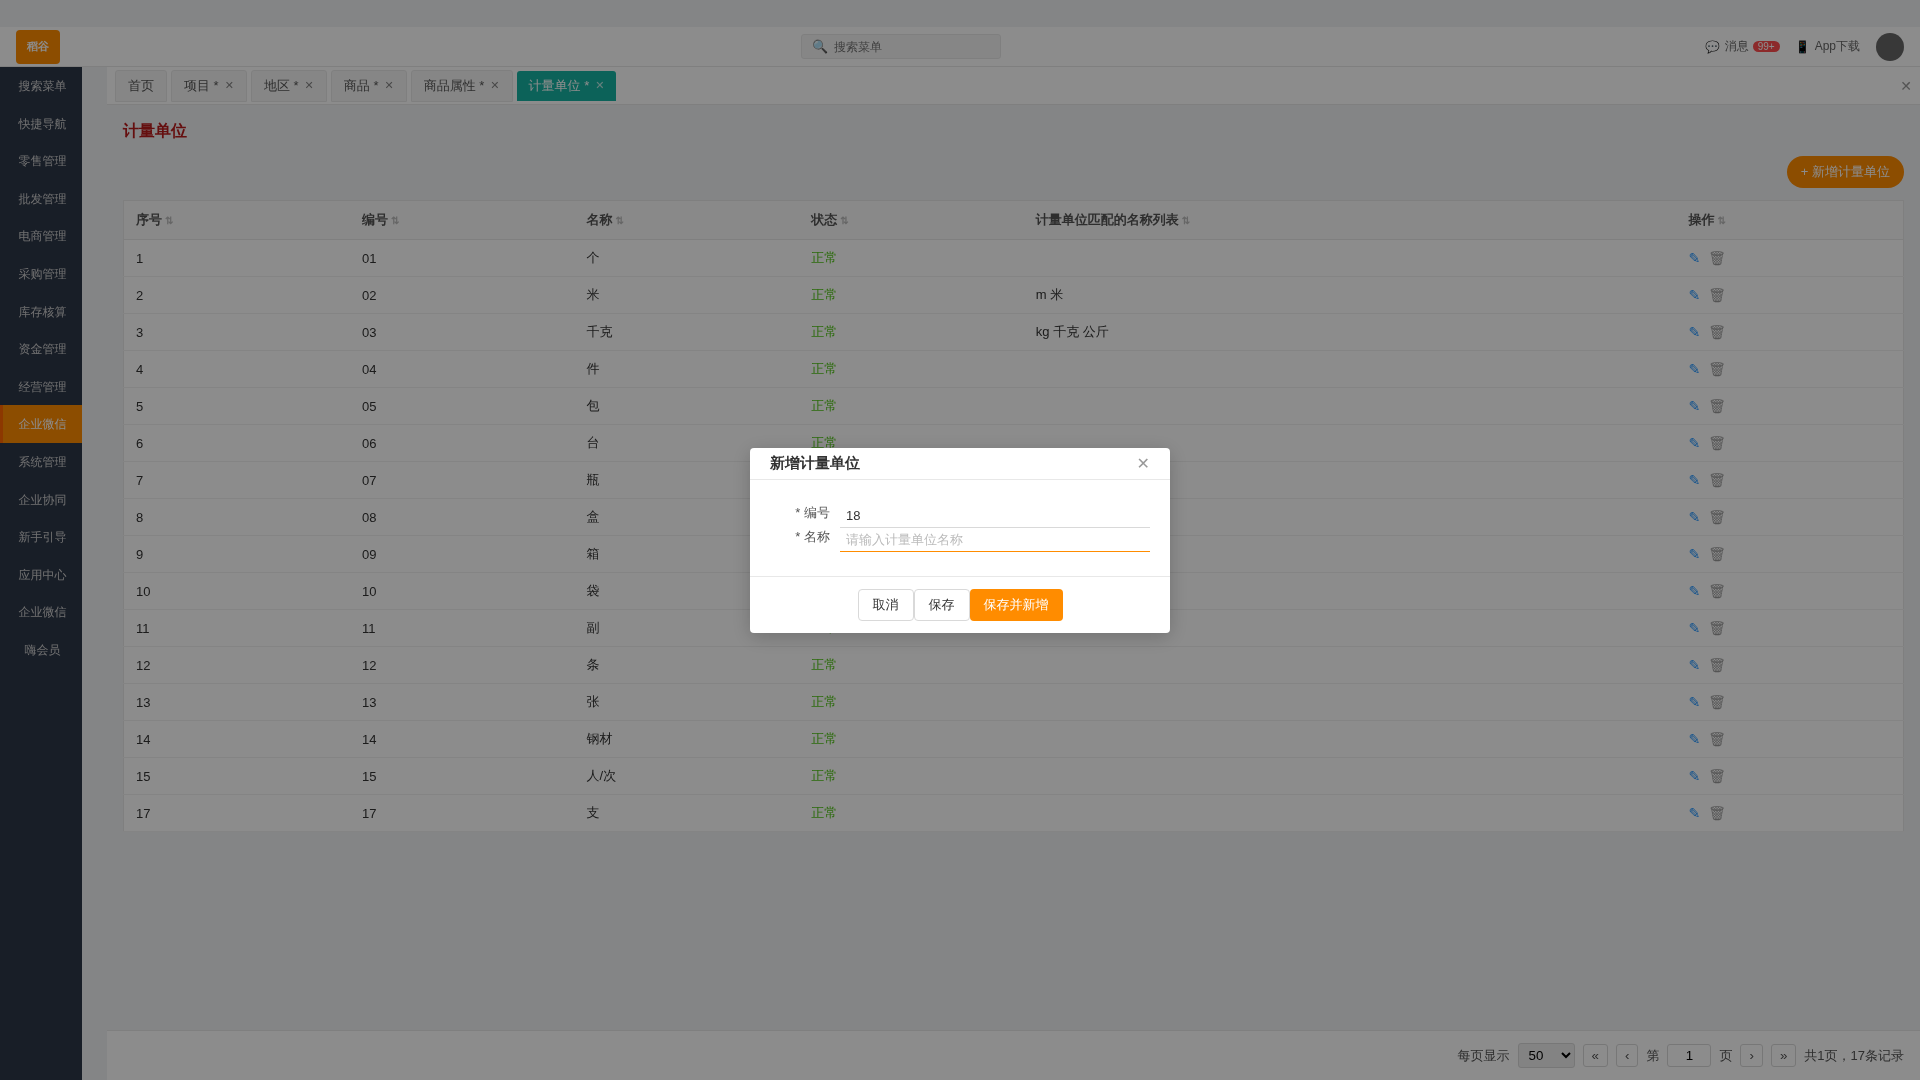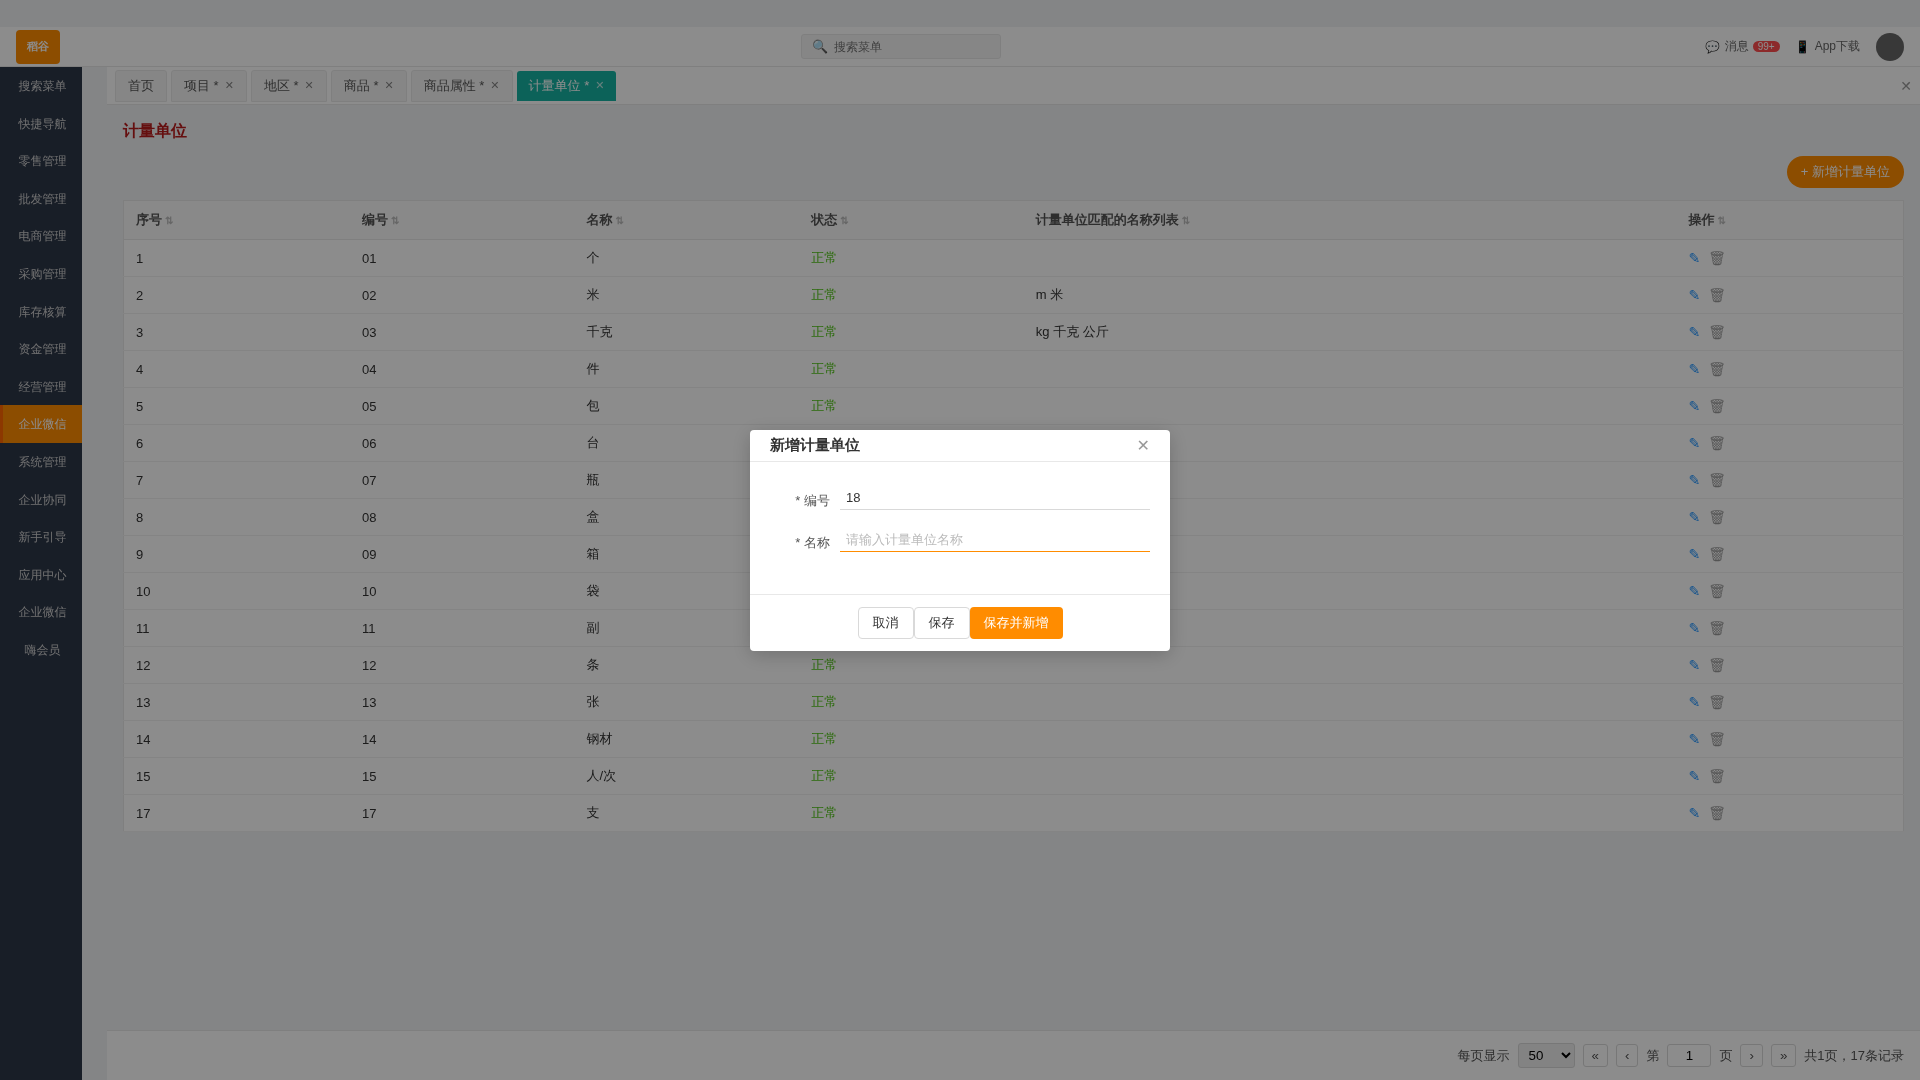--- a/index.html
+++ b/index.html
@@ -61,21 +61,21 @@
     .page-btn { padding: 3px 8px; border: 1px solid #d9d9d9; border-radius: 3px; cursor: pointer; background: #fff; color: #555; }
     .page-input { width: 44px; padding: 3px 6px; border: 1px solid #d9d9d9; border-radius: 3px; text-align: center; }
 
     
     .modal-overlay { position: fixed; top: 0; left: 0; width: 100%; height: 100%; background: rgba(0,0,0,0.45); z-index: 1000; display: flex; align-items: center; justify-content: center; }
     .modal { background: #fff; border-radius: 4px; width: 420px; box-shadow: 0 4px 20px rgba(0,0,0,0.2); }
     .modal-header { padding: 6px 20px; border-bottom: 1px solid #e8e8e8; display: flex; align-items: flex-start; justify-content: space-between; }
     .modal-title { font-size: 15px; font-weight: bold; color: #333; }
     .modal-close { cursor: pointer; color: #999; font-size: 16px; }
     .modal-body { padding: 24px 20px; }
-    .form-row { display: flex; align-items: flex-end; margin-bottom: 18px; }
+    .form-row { display: flex; align-items: flex-start; }
     .form-label { width: 60px; text-align: right; margin-right: 10px; font-size: 13px; color: #555; flex-shrink: 0; }
     .form-input { flex: 1; border: none; border-bottom: 1px solid #d9d9d9; padding: 4px 6px; font-size: 13px; outline: none; color: #333; }
     .form-input.highlighted { border-bottom: 1px solid #ff8c00; }
     .form-input::placeholder { color: #bbb; }
     .modal-footer { padding: 12px 20px; border-top: 1px solid #e8e8e8; display: flex; justify-content: center; }
 
     
     .search-bar { display: flex; align-items: center; border: 1px solid #e8e8e8; border-radius: 3px; padding: 4px 10px; gap: 6px; background: #f5f5f5; width: 200px; }
     .search-bar input { border: none; background: transparent; outline: none; font-size: 12px; color: #555; width: 100%; }
   </style>

